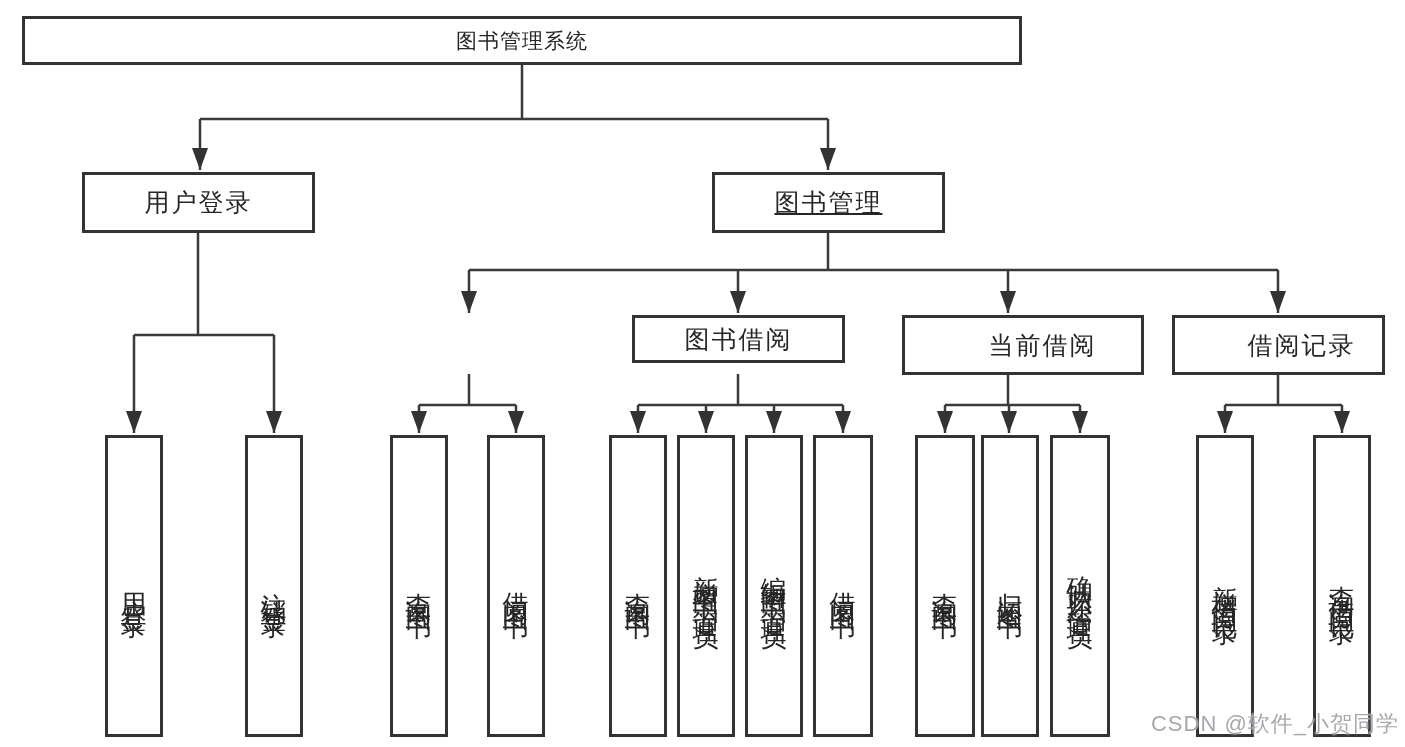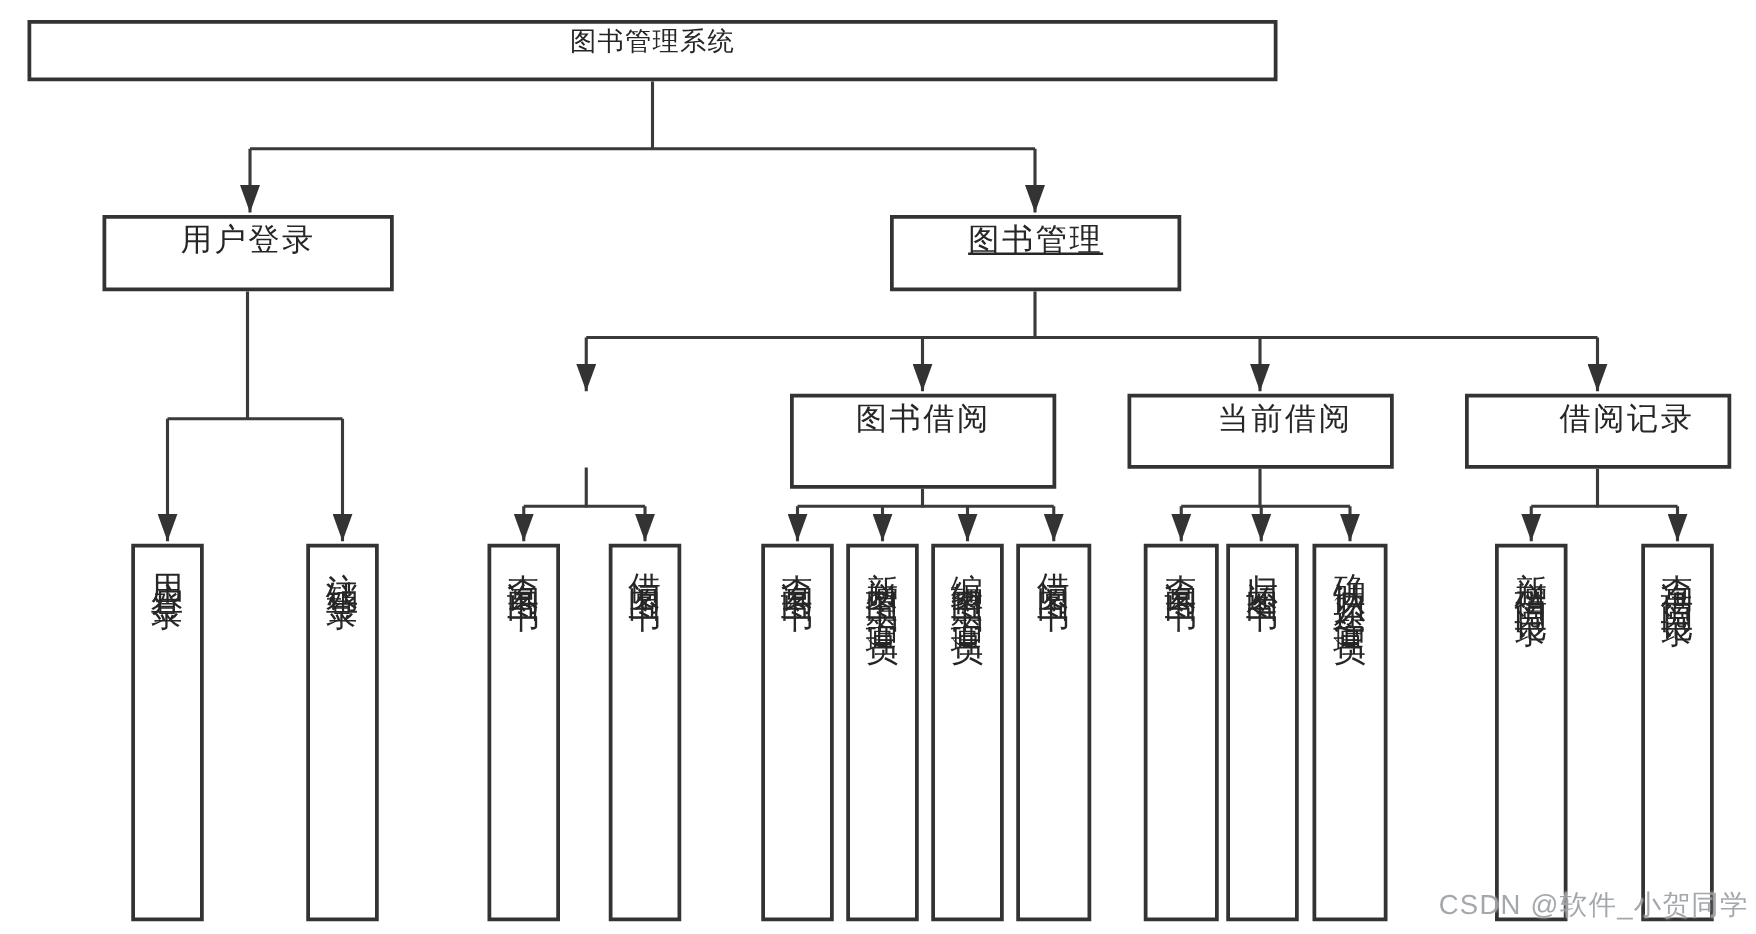--- a/index.html
+++ b/index.html
@@ -3,21 +3,21 @@
 <meta charset="utf-8">
 <style>
   html,body{margin:0;padding:0;background:#ffffff;}
   #stage{
     position:relative;width:1405px;height:747px;background:#ffffff;overflow:hidden;
     font-family:"Liberation Sans", sans-serif;color:#262626;
   }
   #connectors{position:absolute;left:0;top:0;width:1405px;height:747px;z-index:1;}
   .node{
     position:absolute;box-sizing:border-box;border:3px solid #333333;background:#ffffff;
-    display:flex;align-items:flex-start;justify-content:center;z-index:2;
+    display:flex;align-items:center;justify-content:center;z-index:2;
   }
   .node-root .lbl{font-size:21px;letter-spacing:1px;}
   .node-h .lbl{font-size:25px;letter-spacing:2px;}
   .node-v{top:435px;height:302px;width:58px;}
   .node-v .lbl{
     writing-mode:vertical-rl;font-size:26px;letter-spacing:7px;line-height:1;
     white-space:nowrap;
   }
   .lbl{color:#262626;}
   #watermark{
@@ -85,24 +85,24 @@
     <span class="lbl">图书管理系统</span>
   </div>
 
   <div class="node node-h" style="left:82px;top:172px;width:233px;height:61px;">
     <span class="lbl">用户登录</span>
   </div>
   <div class="node node-h" style="left:712px;top:172px;width:233px;height:61px;text-decoration:underline;">
     <span class="lbl">图书管理</span>
   </div>
 
-  <div class="node node-h" style="left:632px;top:315px;width:213px;height:76px;">
+  <div class="node node-h" style="left:632px;top:315px;width:213px;height:48px;">
     <span class="lbl">图书借阅</span>
   </div>
-  <div class="node node-h" style="left:902px;top:315px;width:213px;height:60px;padding-left:39px;">
+  <div class="node node-h" style="left:902px;top:315px;width:242px;height:60px;padding-left:39px;">
     <span class="lbl">当前借阅</span>
   </div>
   <div class="node node-h" style="left:1172px;top:315px;width:213px;height:60px;padding-left:46px;">
     <span class="lbl">借阅记录</span>
   </div>
 
   <div class="node node-v" style="left:105px;">
     <span class="lbl">用户登录</span>
   </div>
   <div class="node node-v" style="left:245px;">

